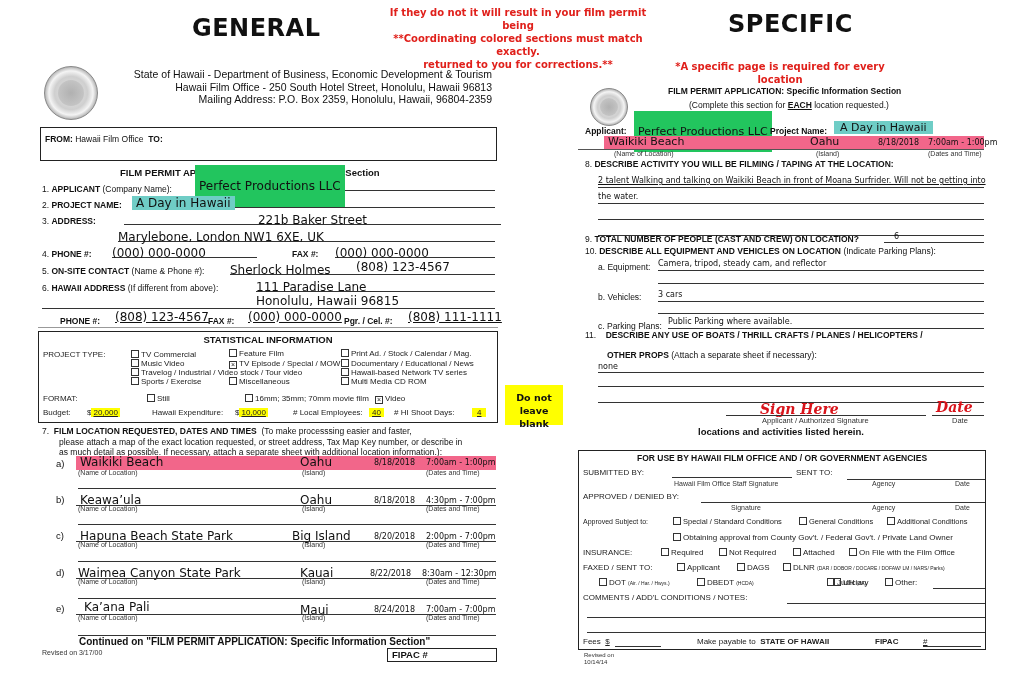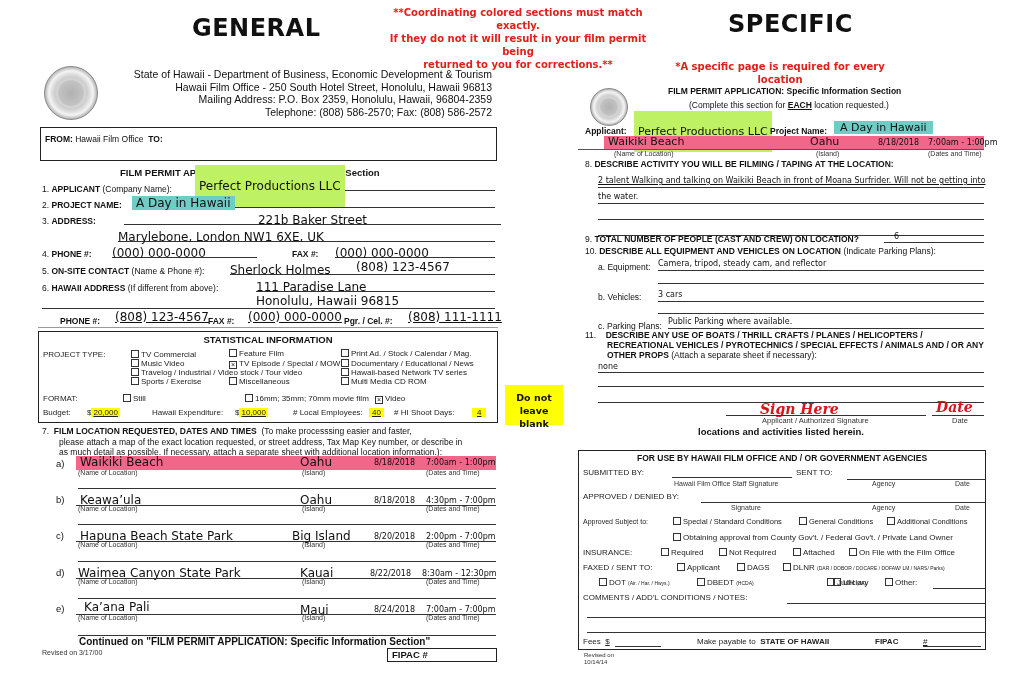--- a/index.html
+++ b/index.html
@@ -10,48 +10,47 @@
   .red-note { color: #e0201b; font-family: "DejaVu Sans", sans-serif; font-weight: bold; font-size: 10px; text-align: center; line-height: 13px; }
   .seal { border-radius: 50%; border: 1.5px solid #888; background: radial-gradient(circle, #e8e8e8 0%, #cfcfcf 45%, #f4f4f4 60%, #bbb 70%, #f0f0f0 100%); }
   .seal::after { content: ""; position: absolute; left: 25%; top: 25%; width: 50%; height: 50%; border-radius: 50%; background: radial-gradient(circle, #999, #ccc); opacity: 0.7; }
   .hdr-text { font-size: 10.5px; text-align: right; line-height: 12.5px; }
   .lbl { font-size: 8.5px; }
   .lbl b { font-weight: bold; }
   .small { font-size: 7px; color: #333; }
   .fill { font-family: "DejaVu Sans", sans-serif; font-size: 12px; white-space: nowrap; }
   .fill-sm { font-family: "DejaVu Sans", sans-serif; font-size: 8px; white-space: nowrap; }
   .line { border-bottom: 1px solid #333; }
-  .hl-orange { background: #bef264; padding: 14px 4px; }
+  .hl-orange { background: #22c55e; padding: 14px 4px; }
   .hl-teal { background: #6fcdc6; padding: 0 4px; }
   .hl-pink { background: #f2668a; }
   .hl-yellow { background: #ffff00; }
   .box { border: 1.5px solid #222; padding-left: 12px; }
   .cb { display: inline-block; width: 8px; height: 8px; border: 1px solid #333; vertical-align: -1px; margin-right: 2px; font-size: 7px; line-height: 6px; text-align: center; }
   .stat { font-size: 8px; color: #222; white-space: nowrap; }
   .sec-title { font-weight: bold; font-size: 9.5px; }
   .sign { font-family: "DejaVu Serif", serif; font-style: italic; font-weight: bold; color: #d8141b; font-size: 14px; }
   .office { font-size: 8px; color: #222; white-space: nowrap; }
 </style>
 </head>
 <body>
 
 <div class="abs big-title" style="left:192px; top:14px;">GENERAL</div>
 <div class="abs red-note" style="left:388px; top:6px; width:260px;">
+  <div>If they do not it will result in your film permit being</div>
   <div>**Coordinating colored sections must match exactly.</div>
-  <div>If they do not it will result in your film permit being</div>
   <div>returned  to you for corrections.**</div>
 </div>
 <div class="abs big-title" style="left:728px; top:10px;">SPECIFIC</div>
 
 <div class="abs seal" style="left:44px; top:66px; width:54px; height:54px;"></div>
 <div class="abs hdr-text" style="left:120px; top:68px; width:372px;">
   <div>State of Hawaii - Department of Business, Economic Development &amp; Tourism</div>
   <div>Hawaii Film Office - 250 South Hotel Street, Honolulu, Hawaii  96813</div>
   <div>Mailing Address:  P.O. Box 2359, Honolulu, Hawaii, 96804-2359</div>
-  <div>Telephone:  (808) 586-2570; Fax:  (808) 586-2572</div>
 </div>
 
 <div class="abs box" style="left:40px; top:127px; width:457px; height:34px;">
   <div class="lbl" style="position:absolute; left:4px; top:6px;">
     <b>FROM:</b>
     <span>Hawaii Film Office</span>
     &nbsp;<b>TO:</b>
   </div>
 </div>
 
@@ -130,21 +129,21 @@
   <div class="stat" style="position:absolute; left:190px; top:17px;"><span class="cb"></span><span>Feature Film</span></div>
   <div class="stat" style="position:absolute; left:190px; top:27px;"><span class="cb">×</span><span>TV Episode / Special / MOW</span></div>
   <div class="stat" style="position:absolute; left:190px; top:45px;"><span class="cb"></span><span>Miscellaneous</span></div>
 
   <div class="stat" style="position:absolute; left:302px; top:17px;"><span class="cb"></span><span>Print Ad. / Stock / Calendar / Mag.</span></div>
   <div class="stat" style="position:absolute; left:302px; top:27px;"><span class="cb"></span><span>Documentary / Educational / News</span></div>
   <div class="stat" style="position:absolute; left:302px; top:36px;"><span class="cb"></span><span>Hawaii-based Network TV series</span></div>
   <div class="stat" style="position:absolute; left:302px; top:45px;"><span class="cb"></span><span>Multi Media CD ROM</span></div>
 
   <div class="stat" style="position:absolute; left:4px; top:62px;">FORMAT:</div>
-  <div class="stat" style="position:absolute; left:84px; top:62px;"><span class="cb"></span><span>Still</span></div>
+  <div class="stat" style="position:absolute; left:108px; top:62px;"><span class="cb"></span><span>Still</span></div>
   <div class="stat" style="position:absolute; left:206px; top:62px;"><span class="cb"></span><span>16mm; 35mm; 70mm movie film</span></div>
   <div class="stat" style="position:absolute; left:336px; top:62px;"><span class="cb">×</span><span>Video</span></div>
 
   <div class="stat" style="position:absolute; left:4px; top:76px;">Budget:</div>
   <div class="stat" style="position:absolute; left:48px; top:76px;"><span>$</span><span class="hl-yellow" style="text-decoration:underline; padding:0 2px;">20,000</span></div>
   <div class="stat" style="position:absolute; left:113px; top:76px;">Hawaii Expenditure:</div>
   <div class="stat" style="position:absolute; left:196px; top:76px;"><span>$</span><span class="hl-yellow" style="text-decoration:underline; padding:0 2px;">10,000</span></div>
   <div class="stat" style="position:absolute; left:254px; top:76px;"># Local Employees:</div>
   <div class="stat hl-yellow" style="position:absolute; left:330px; top:76px; padding:0 3px; text-decoration:underline;">40</div>
   <div class="stat" style="position:absolute; left:355px; top:76px;"># HI Shoot Days:</div>
@@ -275,21 +274,21 @@
 <div class="abs line fill-sm" style="left:658px; top:259px; width:326px; height:12px;">Camera, tripod, steady cam, and reflector</div>
 <div class="abs line" style="left:658px; top:272px; width:326px; height:12px;"></div>
 <div class="abs lbl" style="left:598px; top:292px;">b. Vehicles:</div>
 <div class="abs line fill-sm" style="left:658px; top:290px; width:326px; height:12px;">3 cars</div>
 <div class="abs line" style="left:658px; top:303px; width:326px; height:11px;"></div>
 <div class="abs lbl" style="left:598px; top:321px;">c. Parking Plans:</div>
 <div class="abs line fill-sm" style="left:668px; top:317px; width:316px; height:12px;">Public Parking where available.</div>
 
 <div class="abs lbl" style="left:585px; top:330px; line-height:10px;">
   <span>11.</span>&nbsp;&nbsp;&nbsp;&nbsp;<b>DESCRIBE ANY USE OF BOATS / THRILL CRAFTS / PLANES / HELICOPTERS /</b><br>
-  <b style="padding-left:22px;">RECREATIONAL VEHICLES / PYROTECHNICS / SPECIAL EFFECTS / ANIMALS AND / OR ANY</b><br>
+  <br>
   <b style="padding-left:22px;">OTHER PROPS</b> <span>(Attach a separate sheet if necessary):</span>
 </div>
 <div class="abs line fill-sm" style="left:598px; top:362px; width:386px; height:11px;">none</div>
 <div class="abs line" style="left:598px; top:376px; width:386px; height:11px;"></div>
 <div class="abs line" style="left:598px; top:392px; width:386px; height:11px;"></div>
 
 <div class="abs sign" style="left:760px; top:401px;">Sign Here</div>
 <div class="abs line" style="left:726px; top:401px; width:200px; height:15px;"></div>
 <div class="abs small" style="left:762px; top:416px; font-size:7.5px;">Applicant / Authorized Signature</div>
 <div class="abs sign" style="left:936px; top:399px;">Date</div>

